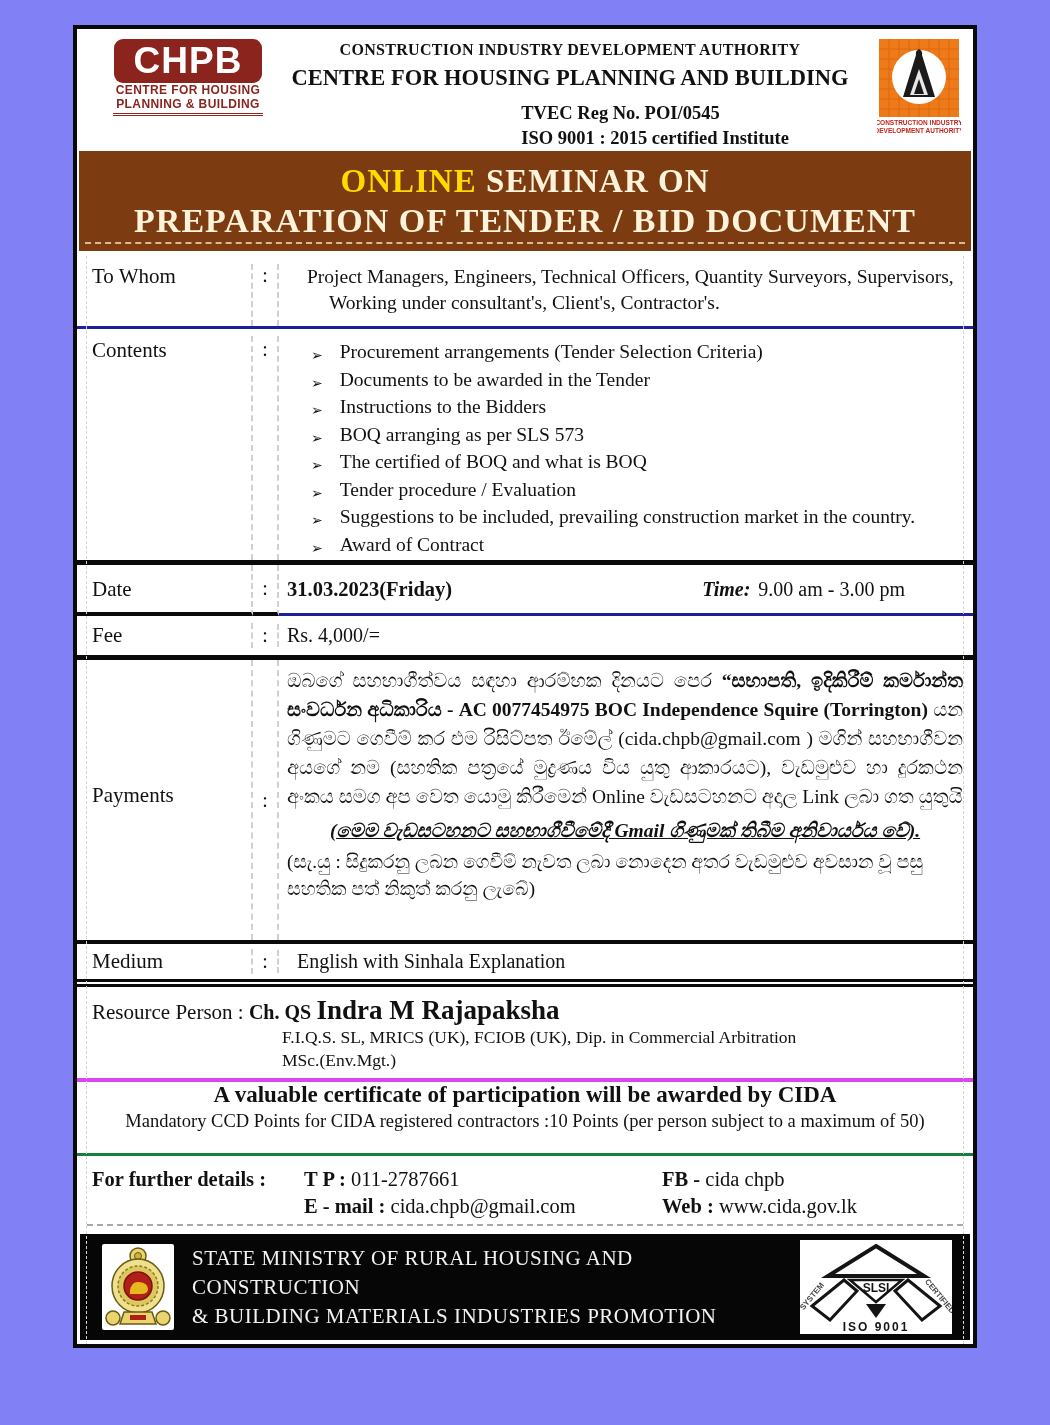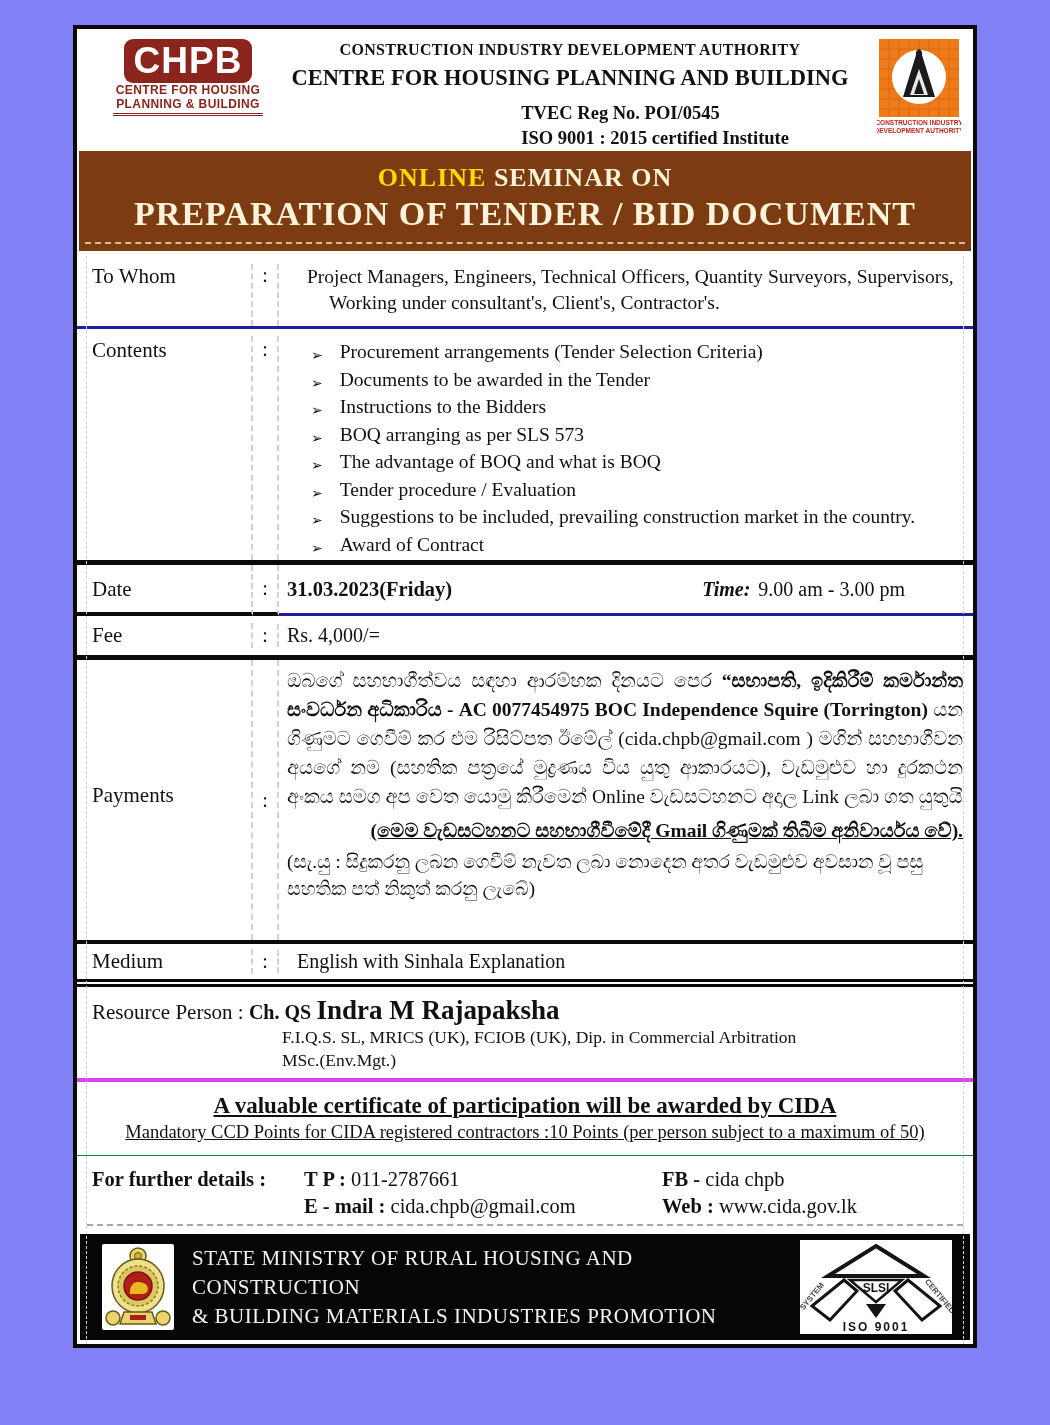--- a/index.html
+++ b/index.html
@@ -16,21 +16,21 @@
     width:904px; height:1323px;
     background:#ffffff;
     border:4px solid #0a0a0a;
     display:flex; flex-direction:column;
   }
 
   
   .hdr { display:flex; padding:10px 8px 4px 14px; height:120px; }
   .chpb { width:150px; margin-left:22px; text-align:center; }
   .chpb-box {
-    width:128px; margin:0 auto;
+    width:148px; margin:0 auto;
     background:#8a241c; border-radius:9px;
     color:#fff; font-family:"Liberation Sans",sans-serif;
     font-weight:bold; font-size:37px; line-height:44px; letter-spacing:1px;
   }
   .chpb-cap {
     color:#8a241c; font-family:"Liberation Sans",sans-serif;
     font-weight:bold; font-size:12px; line-height:14px; letter-spacing:.4px;
     white-space:nowrap;
   }
   .chpb-cap.u { border-bottom:3px double #8a241c; padding-bottom:2px; }
@@ -39,21 +39,21 @@
   .hdr-l2 { text-align:center; font-weight:bold; font-size:22.5px; margin-top:6px; }
   .hdr-reg { align-self:flex-end; text-align:left; margin:10px 88px 0 0; }
   .hdr-reg div { font-weight:bold; font-size:18.5px; line-height:25px; }
   .cida-logo { width:84px; margin-right:4px; }
 
   
   .banner {
     position:relative; margin:2px 2px 5px 2px; height:110px;
     background:#7c3b10; text-align:center; padding-top:12px;
   }
-  .banner-l1 { font-weight:bold; font-size:26px; letter-spacing:1px; color:#fdf3da; }
+  .banner-l1 { font-weight:bold; font-size:33px; letter-spacing:1px; color:#fdf3da; }
   .banner-l1 .hl { color:#ffd900; }
   .banner-l2 { font-weight:bold; font-size:34px; letter-spacing:1px; color:#fdf3da; margin-top:2px; }
   .banner::after {
     content:""; position:absolute; left:6px; right:6px; bottom:7px;
     border-top:2px dashed rgba(250,230,190,.75);
   }
 
   
   .rows { flex:1; position:relative; display:flex; flex-direction:column; }
   .rows::before, .rows::after {
@@ -88,33 +88,33 @@
 
   .sec-fee { border-bottom:5px solid #0a0a0a; min-height:44px; align-items:center; }
   .sec-fee .lbl, .sec-fee .colon-cell { align-self:center; }
   .sec-fee .content { font-size:20px; }
 
   .sec-payments { border-bottom:4px solid #0a0a0a; min-height:284px; }
   .sec-payments .lbl, .sec-payments .colon-cell { display:flex; align-items:center; }
   .sec-payments .lbl { padding-bottom:10px; }
   .sec-payments .colon-cell { justify-content:center; }
   .pay-body { padding:6px 10px 16px 8px; font-size:19.5px; line-height:29px; text-align:justify; }
-  .pay-note-u { font-weight:bold; text-decoration:underline; margin-top:4px; line-height:31px; text-align:right; }
+  .pay-note-u { font-weight:bold; font-style:italic; text-decoration:underline; margin-top:4px; line-height:31px; text-align:center; }
   .pay-note { margin-top:2px; font-size:19px; line-height:27px; text-align:left; }
 
   .sec-medium { border-bottom:8px double #0a0a0a; min-height:43px; align-items:center; }
   .sec-medium .content { font-size:20px; padding-left:18px; }
 
   .sec-resource { border-bottom:4px solid #d946ef; min-height:85px; padding:8px 0 6px 15px; display:block; }
   .rp-line1 { font-size:21px; }
   .rp-prefix { font-weight:bold; font-size:20px; }
   .rp-name { font-weight:bold; font-size:27px; }
   .rp-creds { margin-left:190px; font-size:17.5px; line-height:23px; }
 
-  .sec-certificate { border-bottom:1px solid #15803d; min-height:74px; display:block; text-align:center; padding-top:11px;text-decoration:underline; }
+  .sec-certificate { border-bottom:3px solid #15803d; min-height:74px; display:block; text-align:center; padding-top:0; }
   .cert-h { font-weight:bold; font-size:23px; }
   .cert-s { font-size:18.5px; margin-top:3px; }
 
   .sec-contact { display:block; padding:12px 0 0 15px; min-height:76px; position:relative; }
   .sec-contact::after { content:""; position:absolute; left:10px; right:10px; bottom:6px; border-top:2px dashed #a8a8a8; }
   .contact-grid { display:grid; grid-template-columns:212px 358px 1fr; row-gap:4px; font-size:20.5px; }
   .contact-grid b { font-weight:bold; }
 
   
   .footer-bar {
@@ -210,21 +210,21 @@
           <li>
               <span class="glyph">➢</span>
               <span>Instructions to the Bidders</span>
             </li>
           <li>
               <span class="glyph">➢</span>
               <span>BOQ arranging as per SLS 573</span>
             </li>
           <li>
               <span class="glyph">➢</span>
-              <span>The advantage of BOQ and what is BOQ</span>
+              <span>The certified of BOQ and what is BOQ</span>
             </li>
           <li>
               <span class="glyph">➢</span>
               <span>Tender procedure / Evaluation</span>
             </li>
           <li>
               <span class="glyph">➢</span>
               <span>Suggestions to be included, prevailing construction market in the country.</span>
             </li>
           <li>

